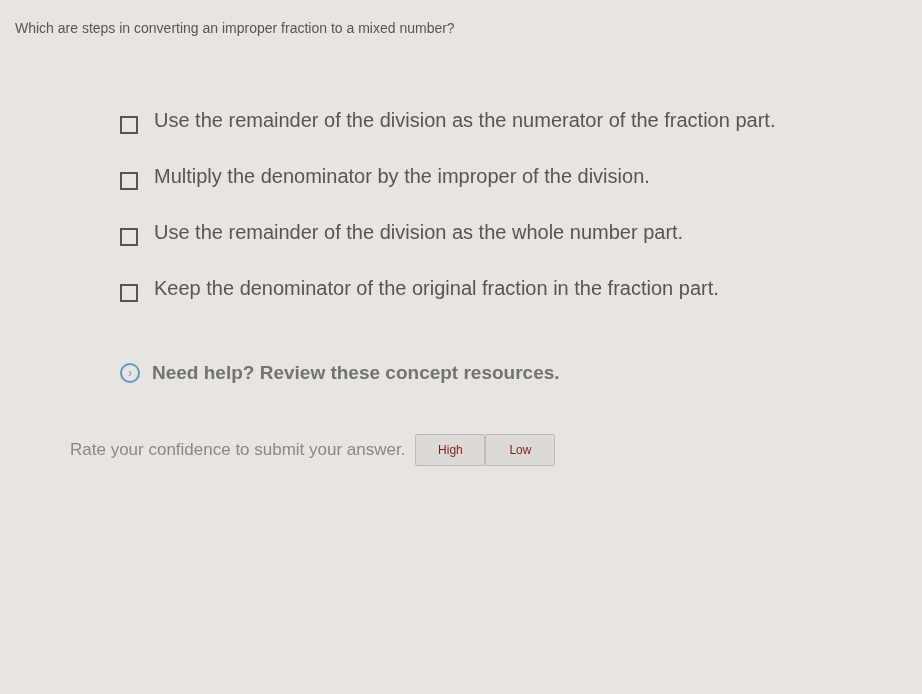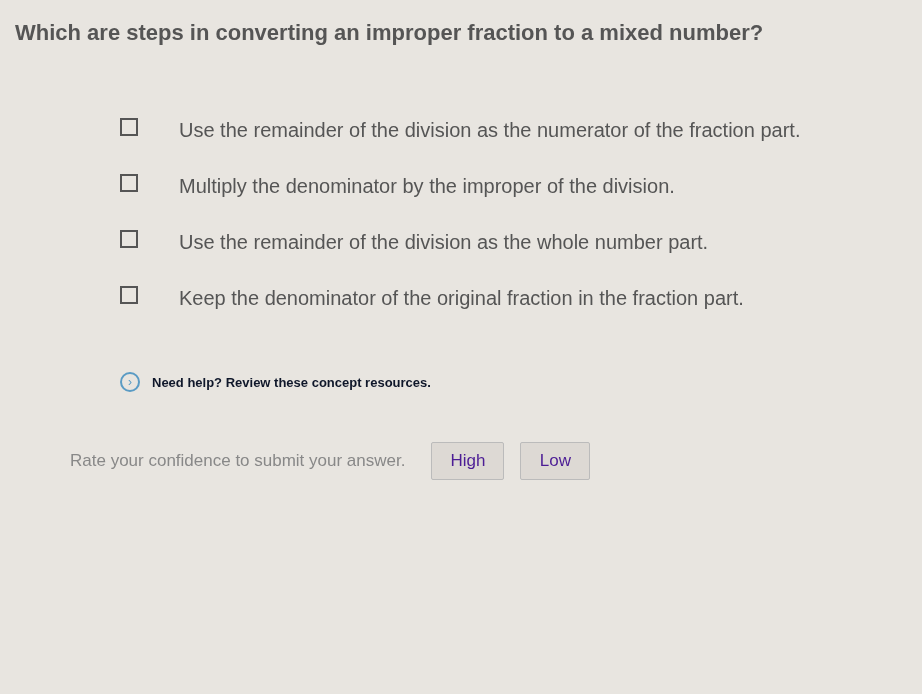--- a/index.html
+++ b/index.html
@@ -12,34 +12,33 @@
       background: #e8e5e0;
       width: 922px;
       height: 694px;
       overflow: hidden;
       color: #4a4a4a;
     }
     .question-container {
       padding: 20px 10px;
     }
     .question-text {
-      font-size: 22px;
+      font-size: 14px;
       color: #555;
-      font-weight: 700;
+      font-weight: 400;
       margin-bottom: 70px;
       padding-left: 5px;
     }
     .options-list {
       padding-left: 110px;
     }
     .option-item {
       display: flex;
-      align-items: flex-start;
+      align-items: flex-end;
       margin-bottom: 28px;
-      gap: 25px;
     }
     .checkbox {
       width: 18px;
       height: 18px;
       border: 2px solid #555;
       background: transparent;
       margin-right: 16px;
       flex-shrink: 0;
       margin-top: 2px;
       cursor: pointer;
@@ -62,43 +61,43 @@
       border-radius: 50%;
       display: flex;
       align-items: center;
       justify-content: center;
       margin-right: 12px;
       color: #5a9bc4;
       font-size: 12px;
       flex-shrink: 0;
     }
     .help-text {
-      color: #0f172a;
-      font-size: 13px;
+      color: #737373;
+      font-size: 19px;
       font-weight: 600;
       cursor: pointer;
     }
     .confidence-section {
       margin-top: 50px;
       padding-left: 60px;
       display: flex;
       align-items: center;
-      gap: 16px;
+      gap: 0;
     }
     .confidence-label {
       color: #888;
       font-size: 17px;
       margin-right: 10px;
     }
     .confidence-button {
       border: 1px solid #bbb;
       background: #ddd9d4;
-      color: #4c1d95;
+      color: #7f1d1d;
       padding: 8px 18px;
-      font-size: 17px;
+      font-size: 12px;
       cursor: pointer;
       border-radius: 2px;
       min-width: 70px;
       text-align: center;
     }
   </style>
 </head>
 <body>
 
 <div class="question-container">

